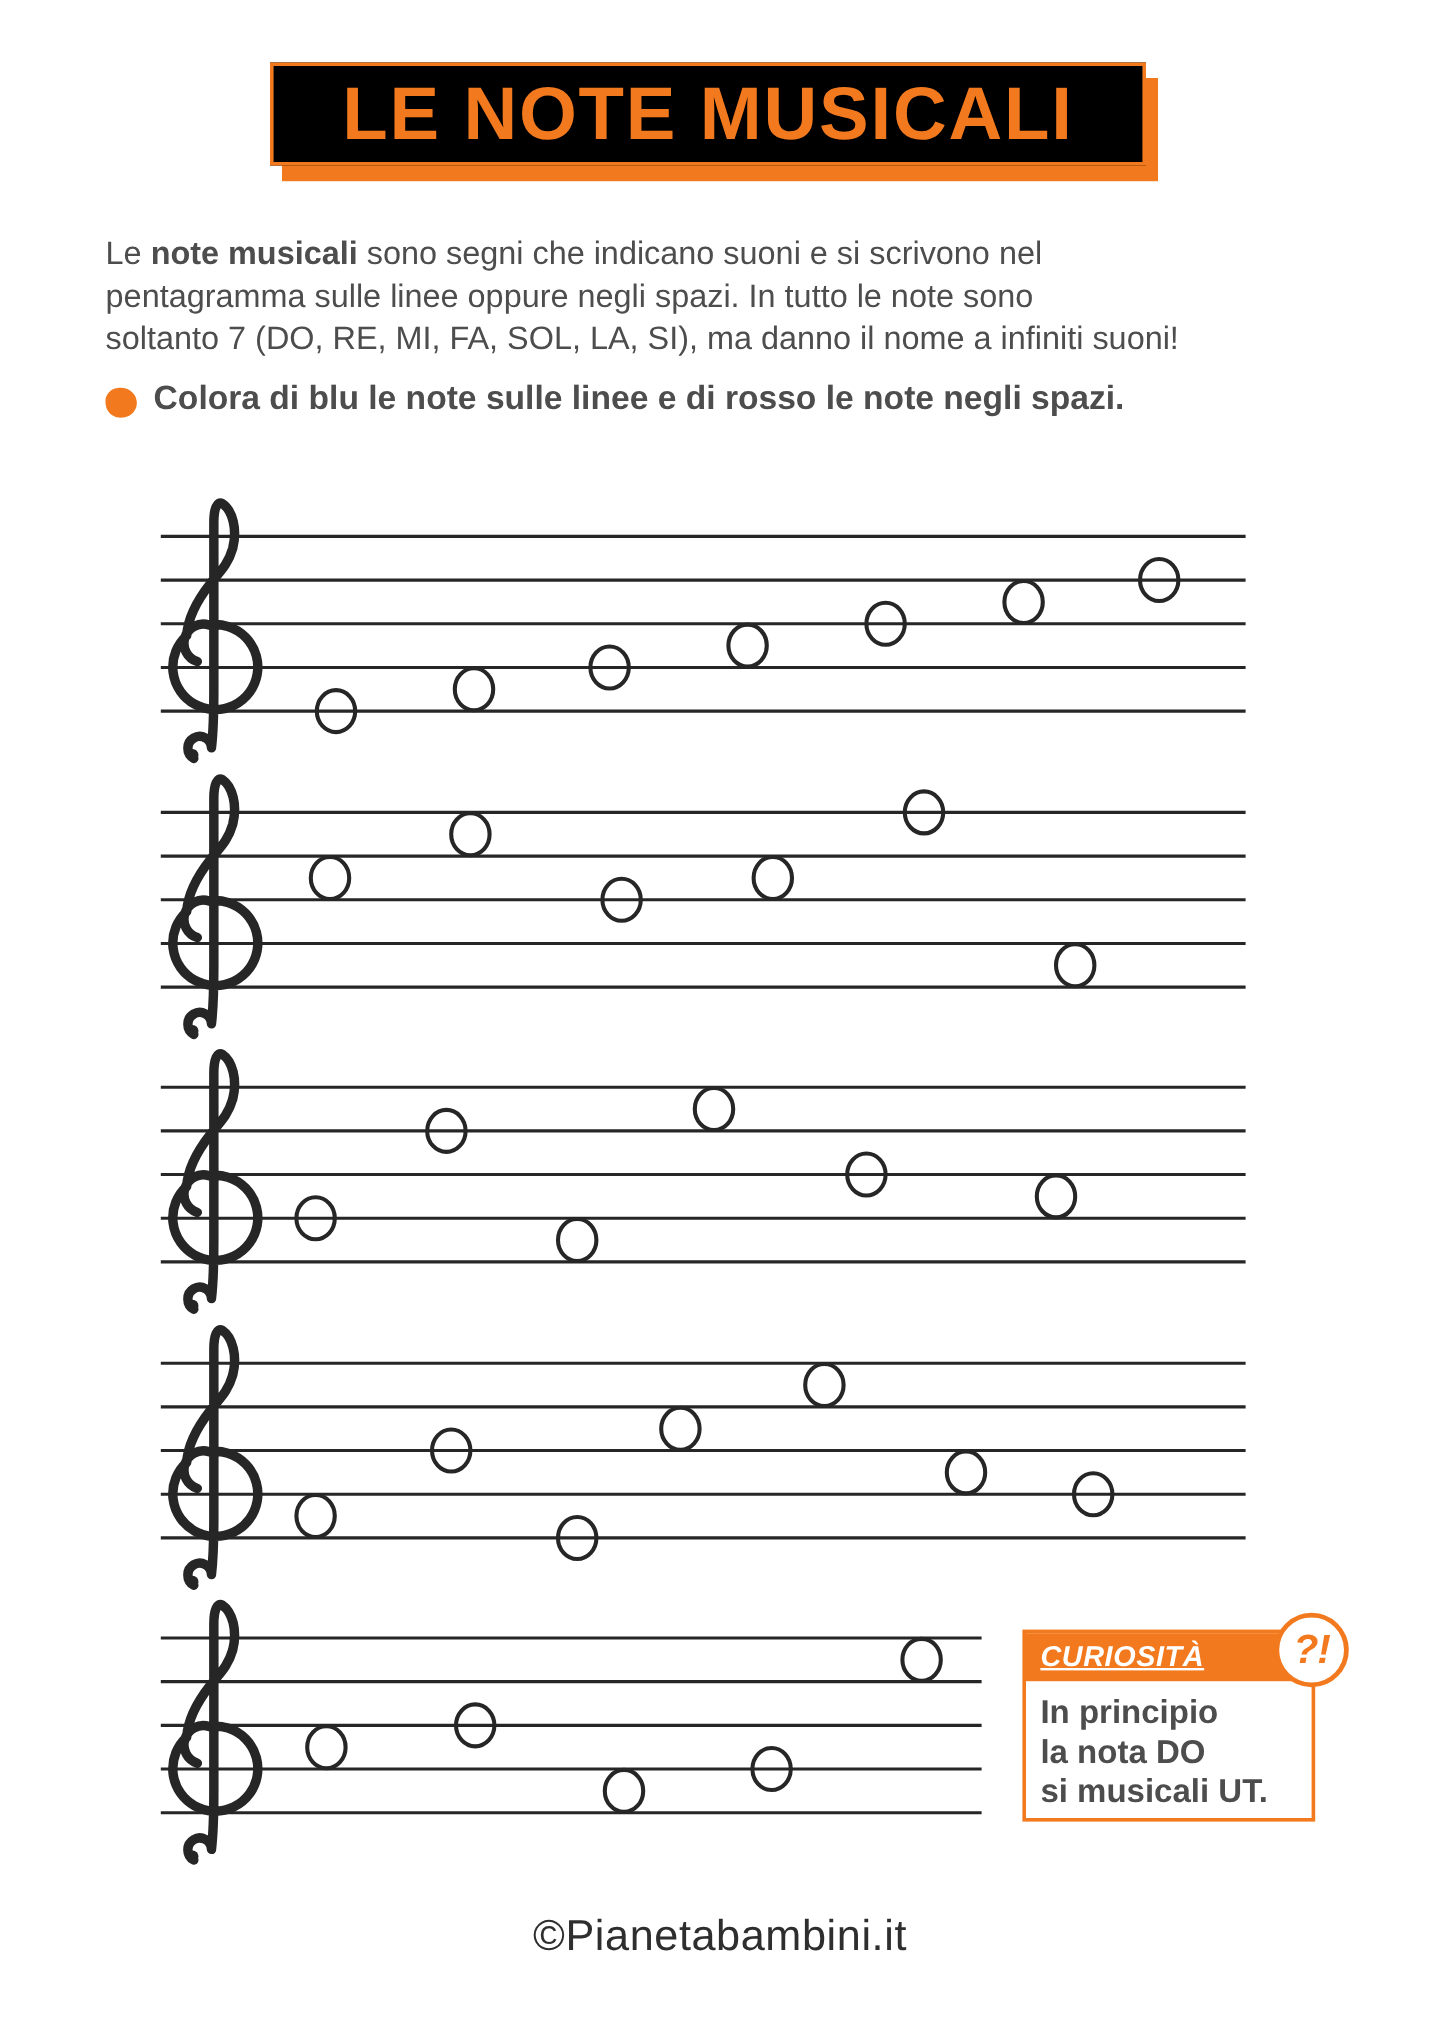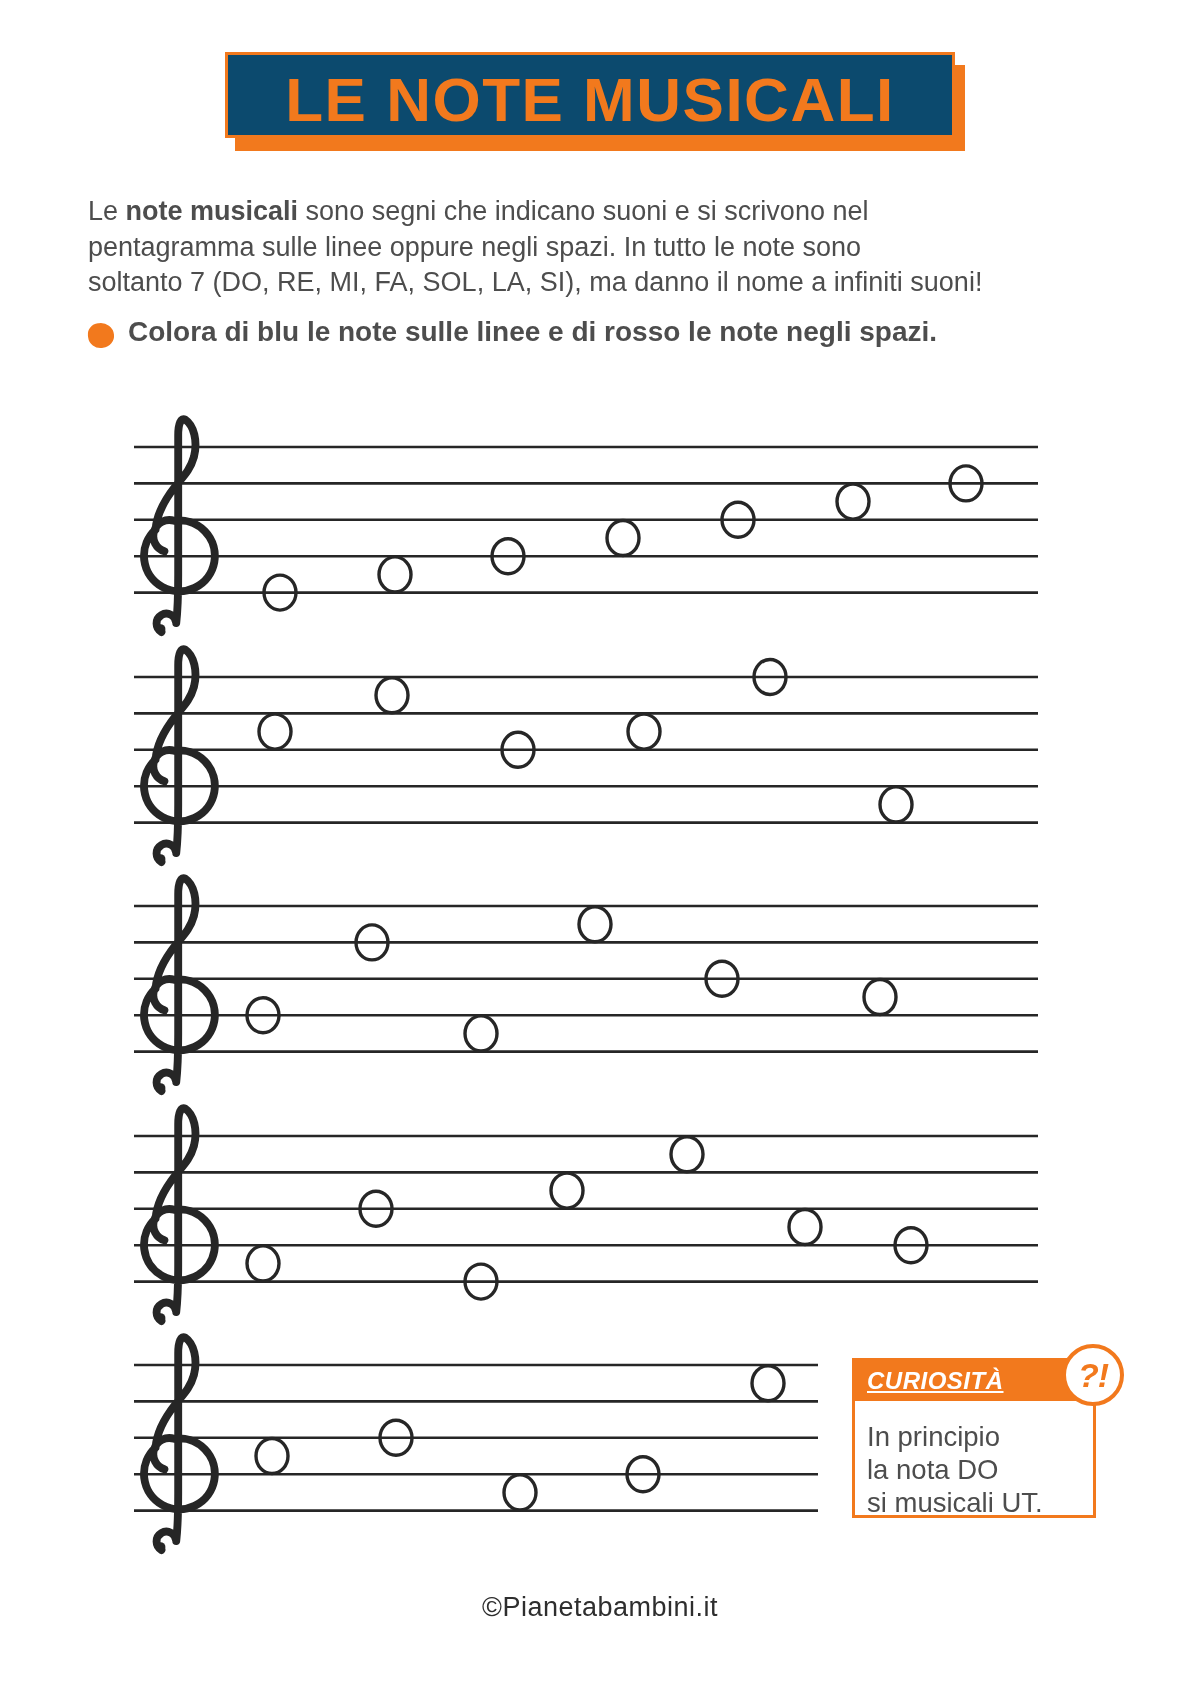--- a/index.html
+++ b/index.html
@@ -7,23 +7,23 @@
     --ink:#262626;
     --text:#4D4D4D;
   }
   html,body{margin:0;padding:0;}
   body{
     width:1200px;height:1697px;position:relative;background:#ffffff;
     font-family:"Liberation Sans",sans-serif;overflow:hidden;
   }
   .title-box{
     position:absolute;left:225px;top:52px;width:730px;height:86px;
-    background:#0c4a6e;border:3px solid var(--accent);
+    background:#000000;border:3px solid var(--accent);
     box-shadow:10px 13px 0 0 var(--accent);
-    display:flex;align-items:flex-end;justify-content:center;box-sizing:border-box;
+    display:flex;align-items:center;justify-content:center;box-sizing:border-box;
   }
   .title-box .title-text{
     font-size:62px;font-weight:bold;color:var(--accent);letter-spacing:1.5px;
     white-space:nowrap;
   }
   .intro{
     position:absolute;left:88px;top:194px;width:1000px;margin:0;
     font-size:27px;line-height:35.5px;color:var(--text);
   }
   .task{
@@ -47,25 +47,25 @@
     font-size:24px;letter-spacing:0.5px;text-decoration:underline;
   }
   .curio-badge{
     position:absolute;left:207px;top:-17px;width:62px;height:62px;
     background:#ffffff;border:4px solid var(--accent);border-radius:50%;
     display:flex;align-items:center;justify-content:center;box-sizing:border-box;
     font-weight:bold;font-style:italic;font-size:34px;color:var(--accent);
     letter-spacing:-1px;
   }
   .curio-body{
-    padding:19px 12px 0 12px;font-size:27.5px;line-height:33px;color:var(--text);
+    padding:9px 12px 0 12px;font-size:27.5px;line-height:33px;color:var(--text);font-weight:bold;
   }
   .footer{
     position:absolute;left:0;top:1592px;width:1200px;text-align:center;
-    font-size:27px;color:#2e2e2e;letter-spacing:0.5px;
+    font-size:36px;color:#2e2e2e;letter-spacing:0.5px;
   }
   svg.staff{position:absolute;left:0;overflow:visible;}
 </style>
 </head>
 <body>
 
 <svg width="0" height="0" style="position:absolute" aria-hidden="true">
   <defs>
     <g id="clef-sym">
       <path d="M 33 230 a 10 10 0 1 1 15 -9

